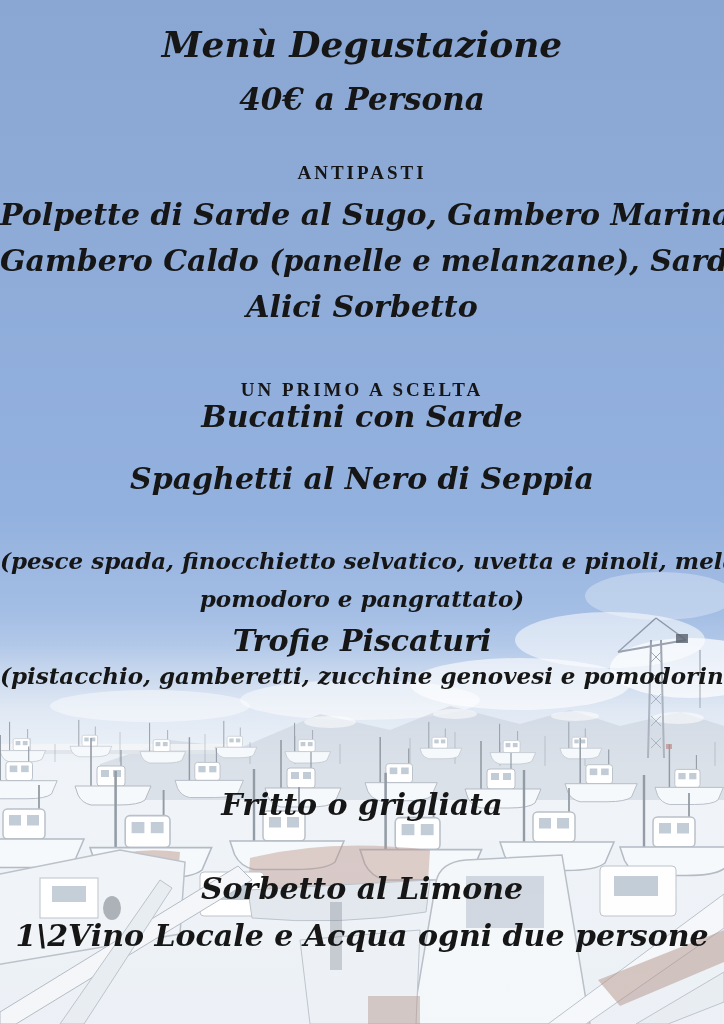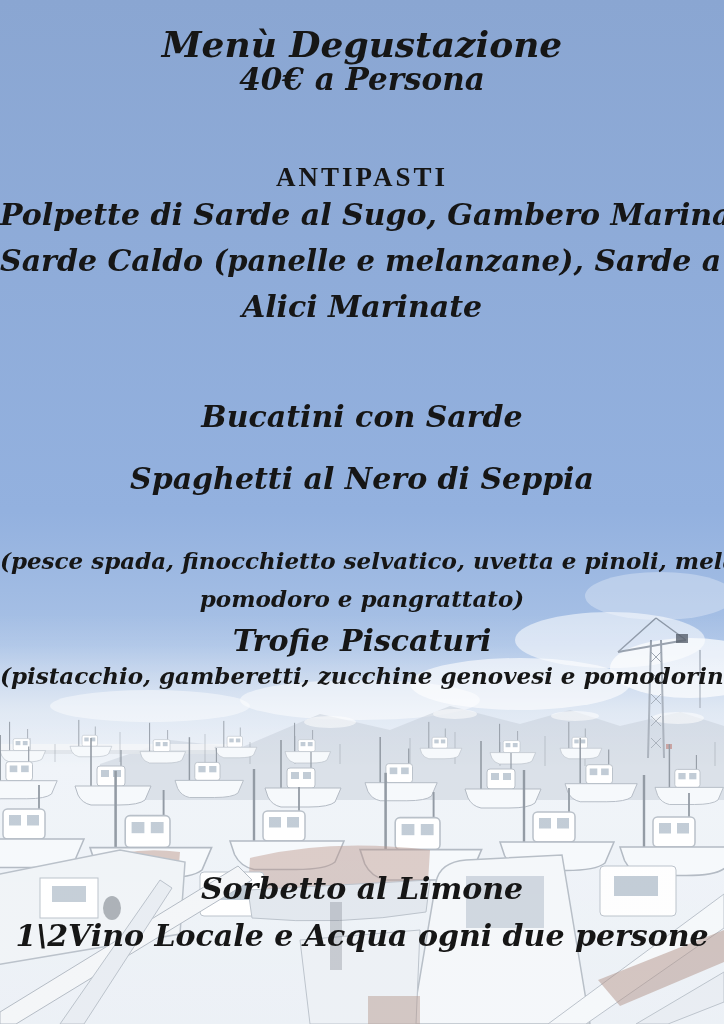--- a/index.html
+++ b/index.html
@@ -28,21 +28,21 @@
     font-weight: 600;
     line-height: 1.15;
     white-space: nowrap;
     z-index: 2;
   }
   .title   { font-size: 36px; font-weight: 700; }
   .price   { font-size: 31px; }
   .heading {
     font-style: normal;
     font-weight: 700;
-    font-size: 27px;
+    font-size: 19px;
     letter-spacing: 3px;
     font-family: "Liberation Serif", "DejaVu Serif", serif;
   }
   .dish    { font-size: 30px; }
   .note    { font-size: 23px; }
   .inline-note { font-size: 29px; }
 </style>
 </head>
 <body>
 
@@ -173,33 +173,35 @@
       <path d="M300,940 L420,930 L416,1024 L310,1024 Z" fill="#e4e9f0" stroke="#9aa5b2" stroke-width="1"></path>
       <rect x="368" y="996" width="52" height="28" fill="#8a5a4a" opacity="0.45"></rect>
       <ellipse cx="112" cy="908" rx="9" ry="12" fill="#2e3844" opacity="0.55"></ellipse>
       <rect x="330" y="902" width="12" height="68" fill="#3c4654" opacity="0.35"></rect>
     </g>
 
     <rect x="0" y="614" width="724" height="410" fill="url(#fade)"></rect>
   </svg>
 
   <div class="txt title" style="top:24px">Menù Degustazione</div>
-  <div class="txt price" style="top:62px">40€ a Persona</div>
+  <div class="txt price" style="top:82px">40€ a Persona</div>
 
   <div class="txt heading" style="top:162px">ANTIPASTI</div>
   <div class="txt dish" style="top:198px">Polpette di Sarde al Sugo, Gambero Marinato</div>
   <div class="txt dish" style="top:244px">
-    <span>Sarde Caldo </span><span class="inline-note">(panelle e melanzane)</span><span>, Sarde a Beccafico,</span>
+    <span>Gambero Caldo </span><span class="inline-note">(panelle e melanzane)</span><span>, Sarde a Beccafico,</span>
   </div>
-  <div class="txt dish" style="top:290px">Alici Marinate</div>
-
+  <div class="txt dish" style="top:290px">Alici Sorbetto</div>
+
+  <div class="txt heading" style="top:379px">UN PRIMO A SCELTA</div>
   <div class="txt dish" style="top:400px">Bucatini con Sarde</div>
   <div class="txt dish" style="top:462px">Spaghetti al Nero di Seppia</div>
   <div class="txt note" style="top:548px">(pesce spada, finocchietto selvatico, uvetta e pinoli, melanzane fritte,</div>
   <div class="txt note" style="top:586px">pomodoro e pangrattato)</div>
   <div class="txt dish" style="top:624px">Trofie Piscaturi</div>
   <div class="txt note" style="top:663px">(pistacchio, gamberetti, zucchine genovesi e pomodorini)</div>
 
+  <div class="txt dish" style="top:788px">Fritto o grigliata</div>
 
   <div class="txt dish" style="top:872px">Sorbetto al Limone</div>
   <div class="txt dish" style="top:919px">1\2Vino Locale e Acqua ogni due persone</div>
 
 </div>
 
 </body></html>

